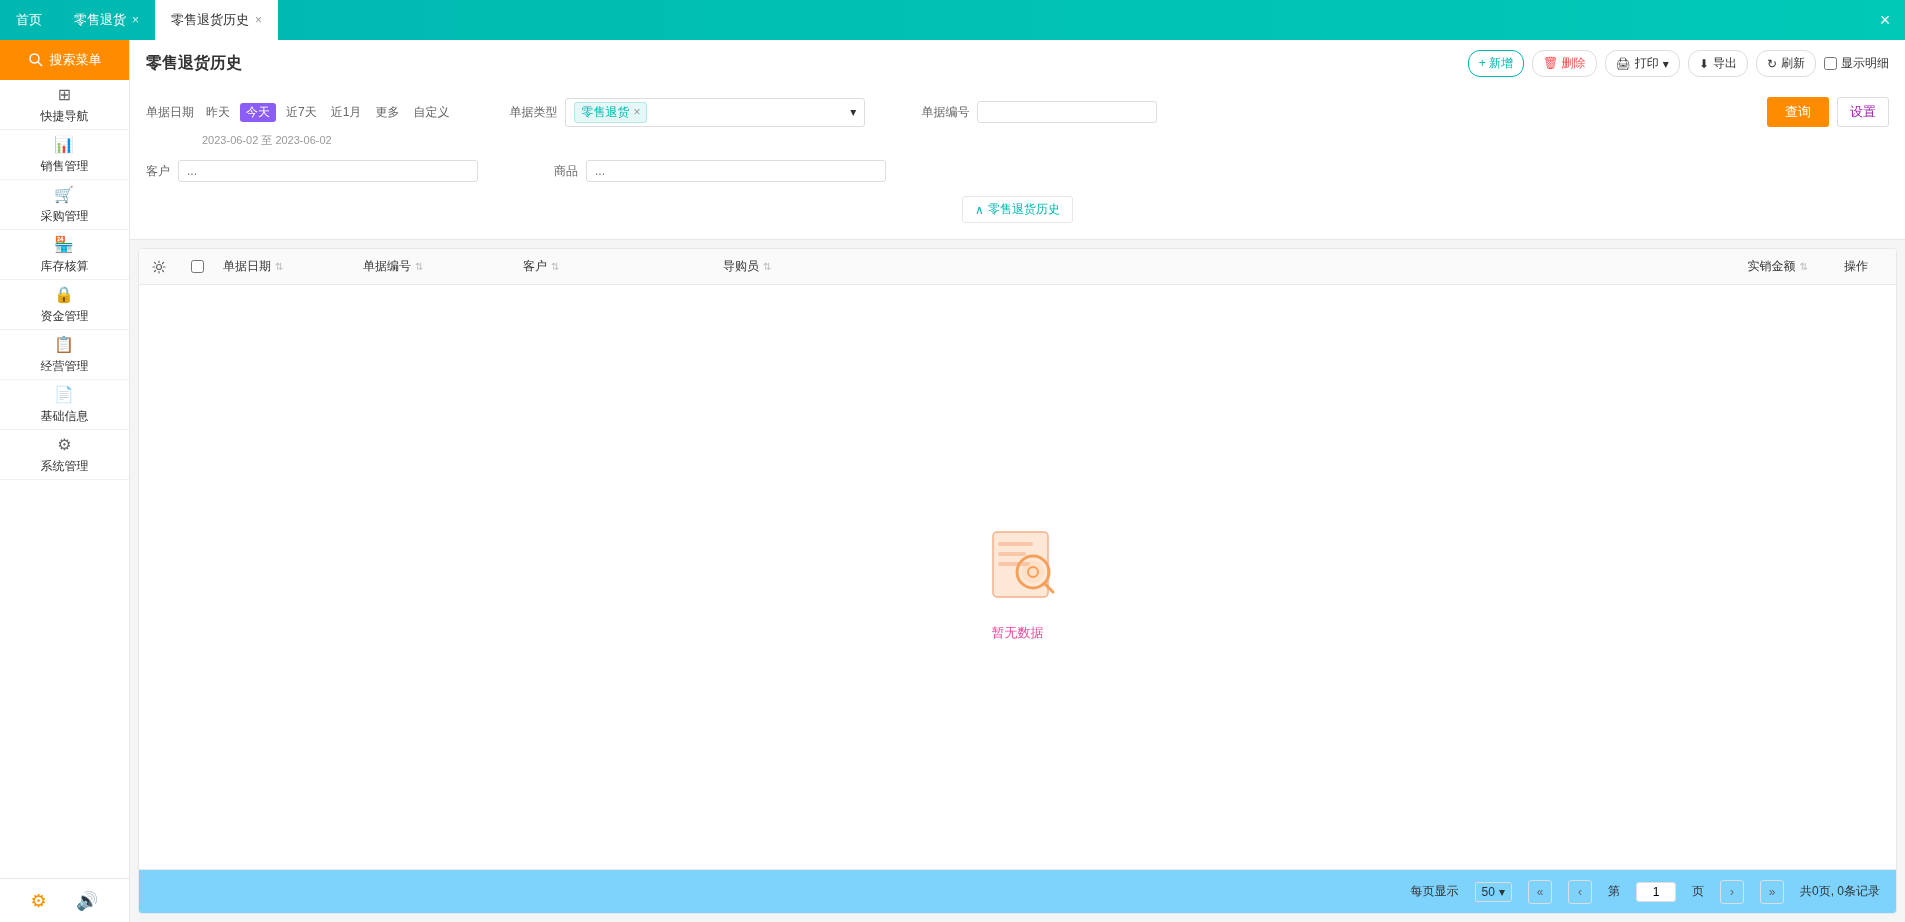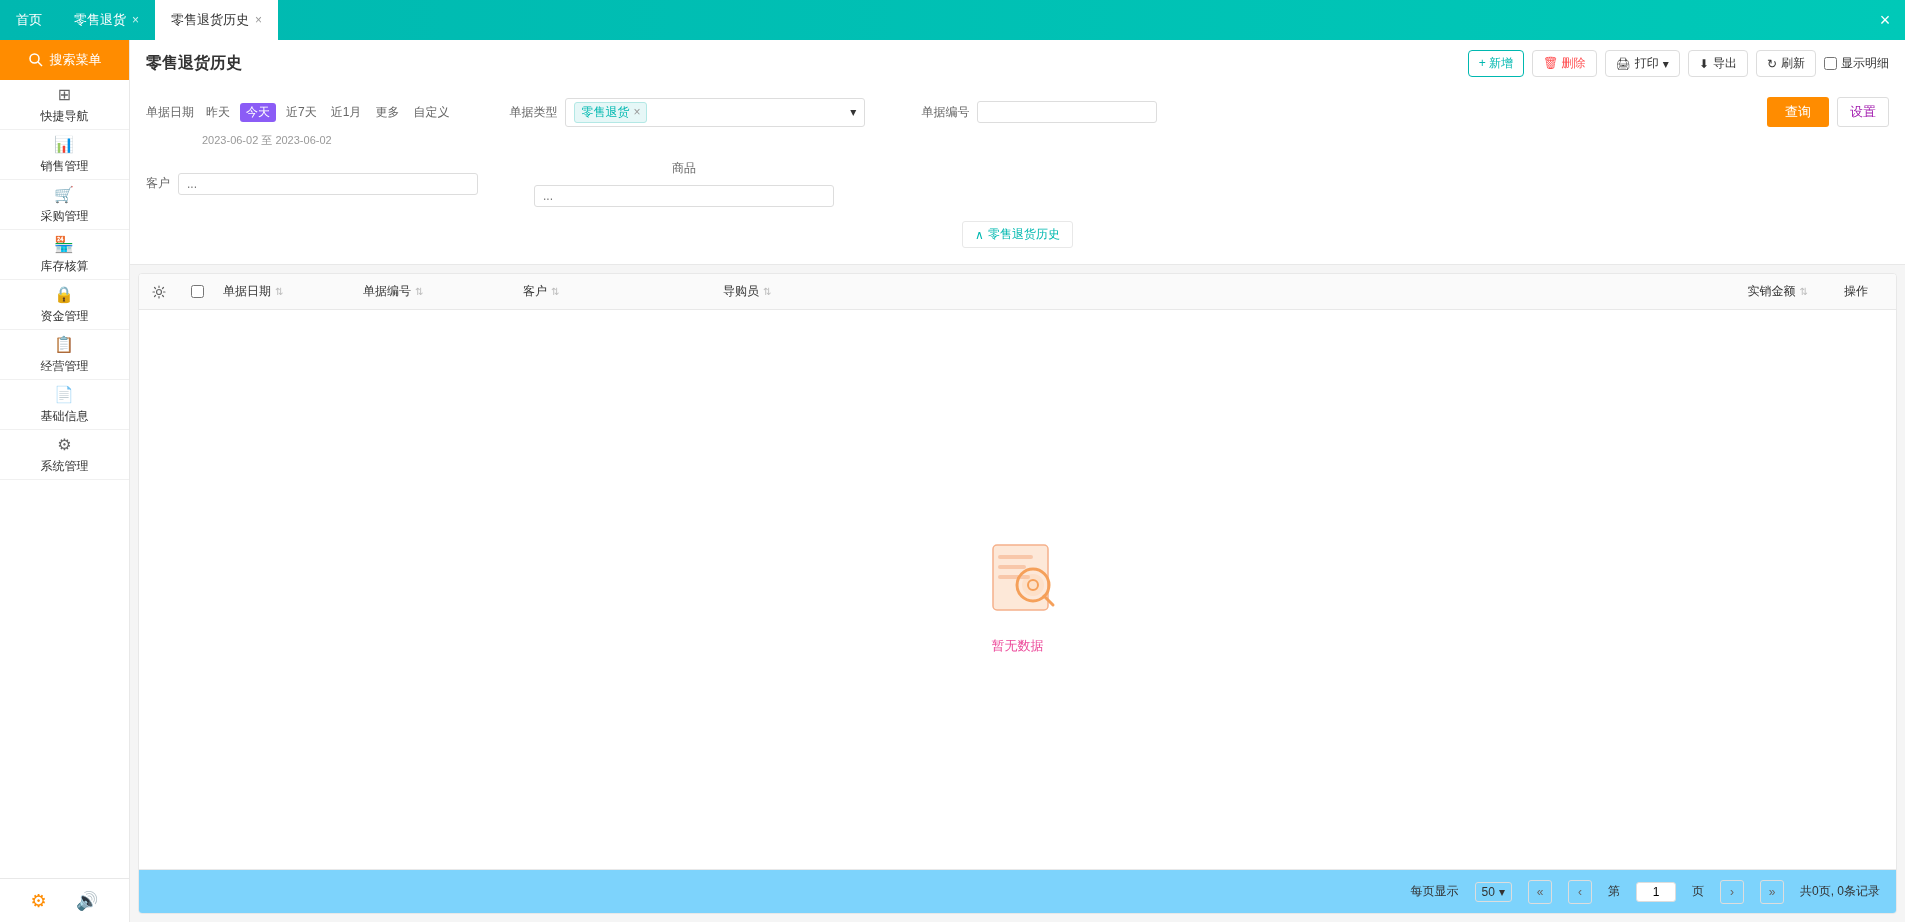--- a/index.html
+++ b/index.html
@@ -145,21 +145,21 @@
       display: flex;
       align-items: center;
       gap: 8px;
     }
     .toolbar-btn {
       display: flex;
       align-items: center;
       gap: 4px;
       padding: 4px 10px;
       border: 1px solid #ddd;
-      border-radius: 4px;
+      border-radius: 12px;
       background: #fff;
       font-size: 12px;
       color: #333;
       cursor: pointer;
       white-space: nowrap;
     }
     .toolbar-btn.new { color: #00b8b0; border-color: #00b8b0; }
     .toolbar-btn.del { color: #ff4d4f; }
     .show-detail-check {
       display: flex;
@@ -520,21 +520,21 @@
 
         <div class="filter-row" style="margin-top: -2px; padding-left: 56px; align-items: flex-end;">
           <span class="date-range">2023-06-02 至 2023-06-02</span>
         </div>
 
         <div class="filter-row" style="margin-top: 4px;">
           <div class="filter-item">
             <span class="filter-label">客户</span>
             <input class="filter-input" type="text" style="min-width: 300px;" placeholder="...">
           </div>
-          <div class="filter-item" style="margin-left: 40px; flex-direction: column;">
+          <div class="filter-item" style="margin-left: 60px;">
             <span class="filter-label">商品</span>
             <input class="filter-input" type="text" style="min-width: 300px;" placeholder="...">
           </div>
         </div>
 
         <div style="display: flex; justify-content: center; padding: 6px 0 4px;">
           <button class="collapse-btn">
             <span>∧</span>
             <span>零售退货历史</span>
           </button>

